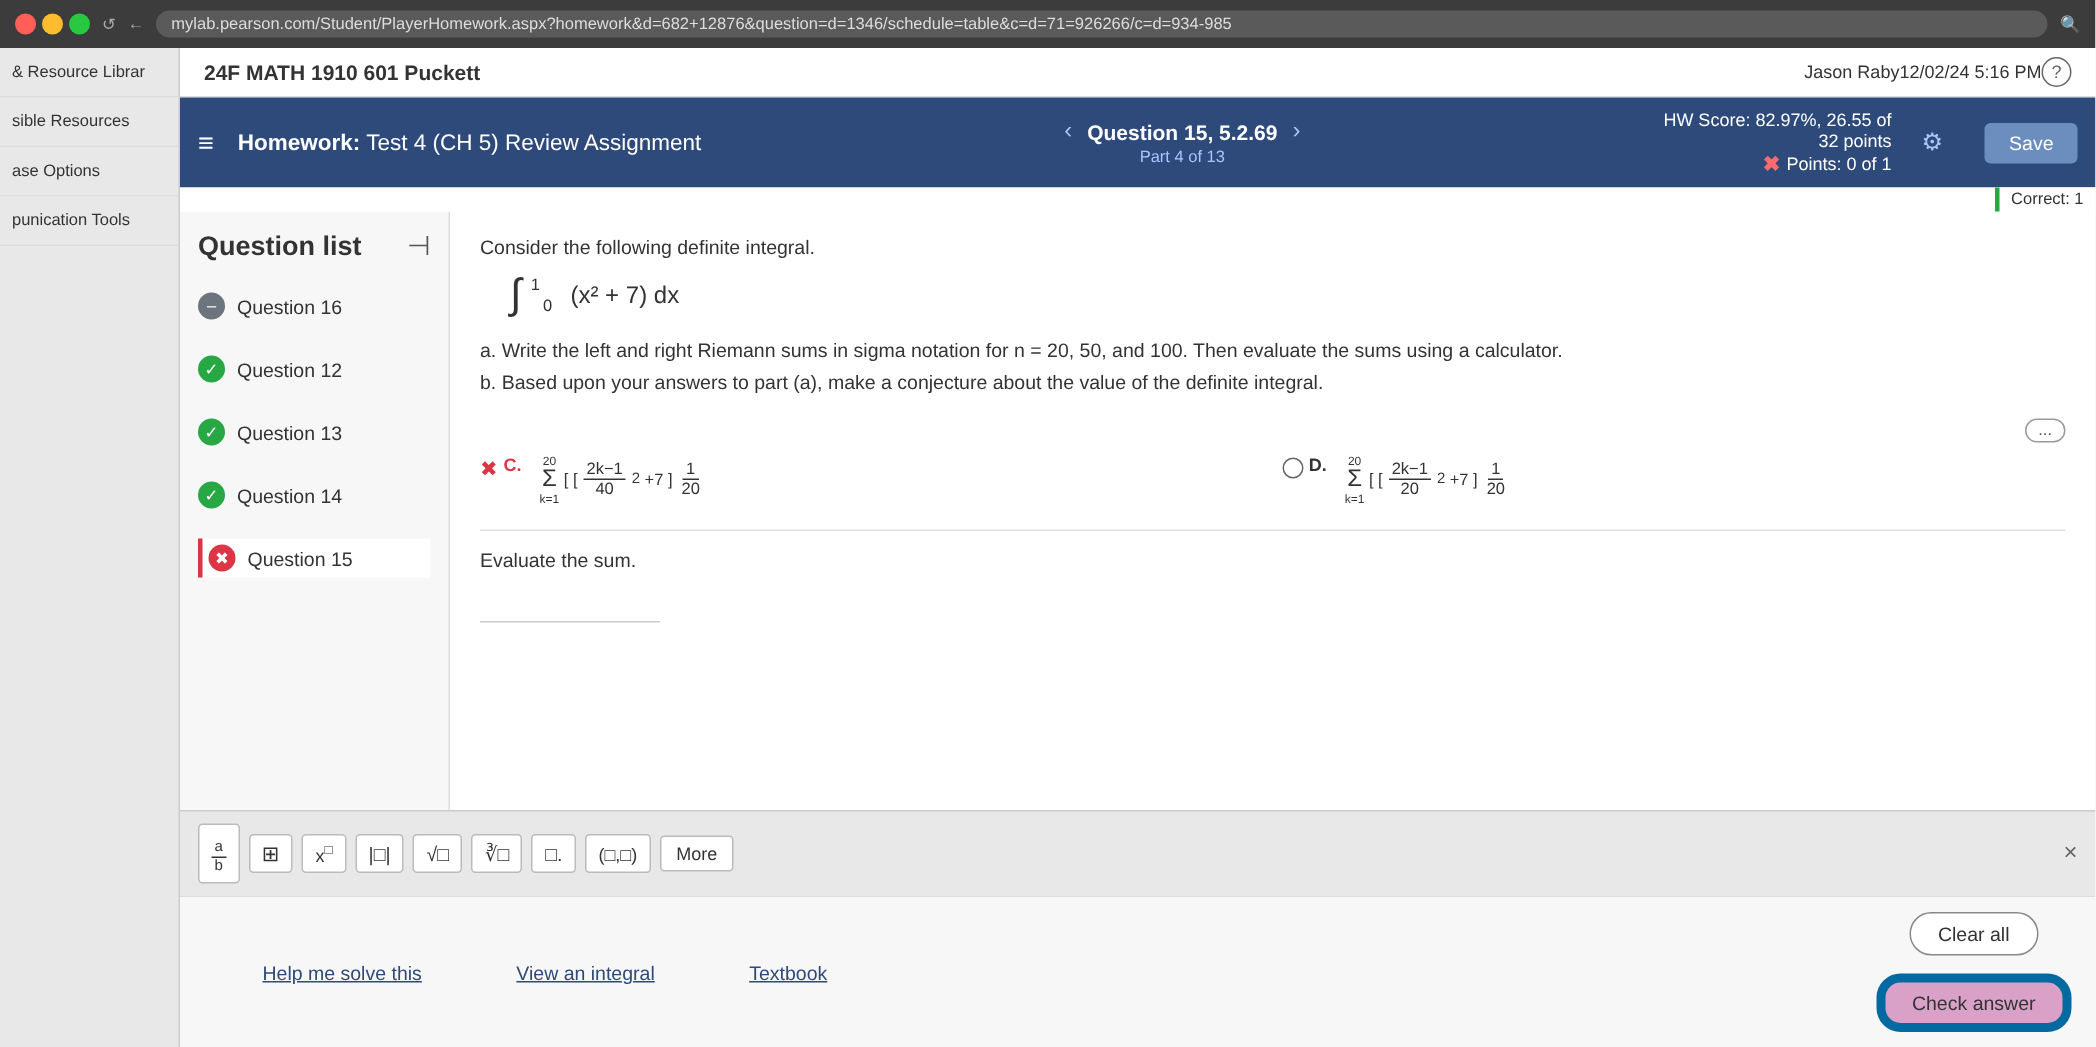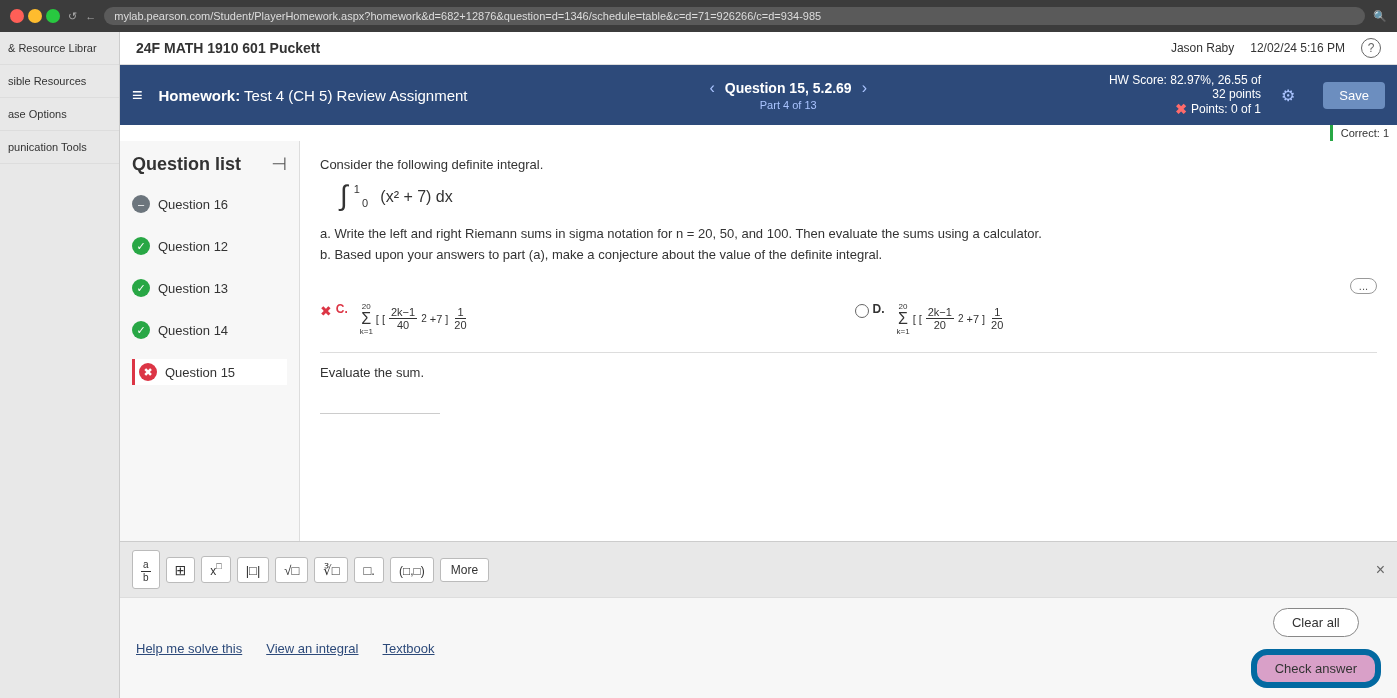--- a/index.html
+++ b/index.html
@@ -71,21 +71,20 @@
       justify-content: space-between;
     }
     .top-header-left {
       font-weight: bold;
       font-size: 14px;
       color: #333;
     }
     .top-header-right {
       display: flex;
       align-items: center;
-      gap: 16px;
       font-size: 12px;
       color: #333;
     }
     .help-circle {
       width: 20px; height: 20px;
       border: 1px solid #666;
       border-radius: 50%;
       display: flex; align-items: center; justify-content: center;
       font-size: 12px; color: #666; cursor: pointer;
     }
@@ -339,20 +338,21 @@
       justify-content: space-between;
     }
     .bottom-left {
       display: flex; gap: 24px;
     }
     .bottom-link {
       color: #2d4a7a;
       font-size: 13px;
       cursor: pointer;
       text-decoration: underline;
+      margin-left: 39px;
     }
     .bottom-right {
       display: flex; gap: 12px; align-items: center; flex-direction: column;
     }
     .clear-all-btn {
       background: #fff;
       border: 1px solid #888;
       border-radius: 16px;
       padding: 6px 18px;
       font-size: 13px;

